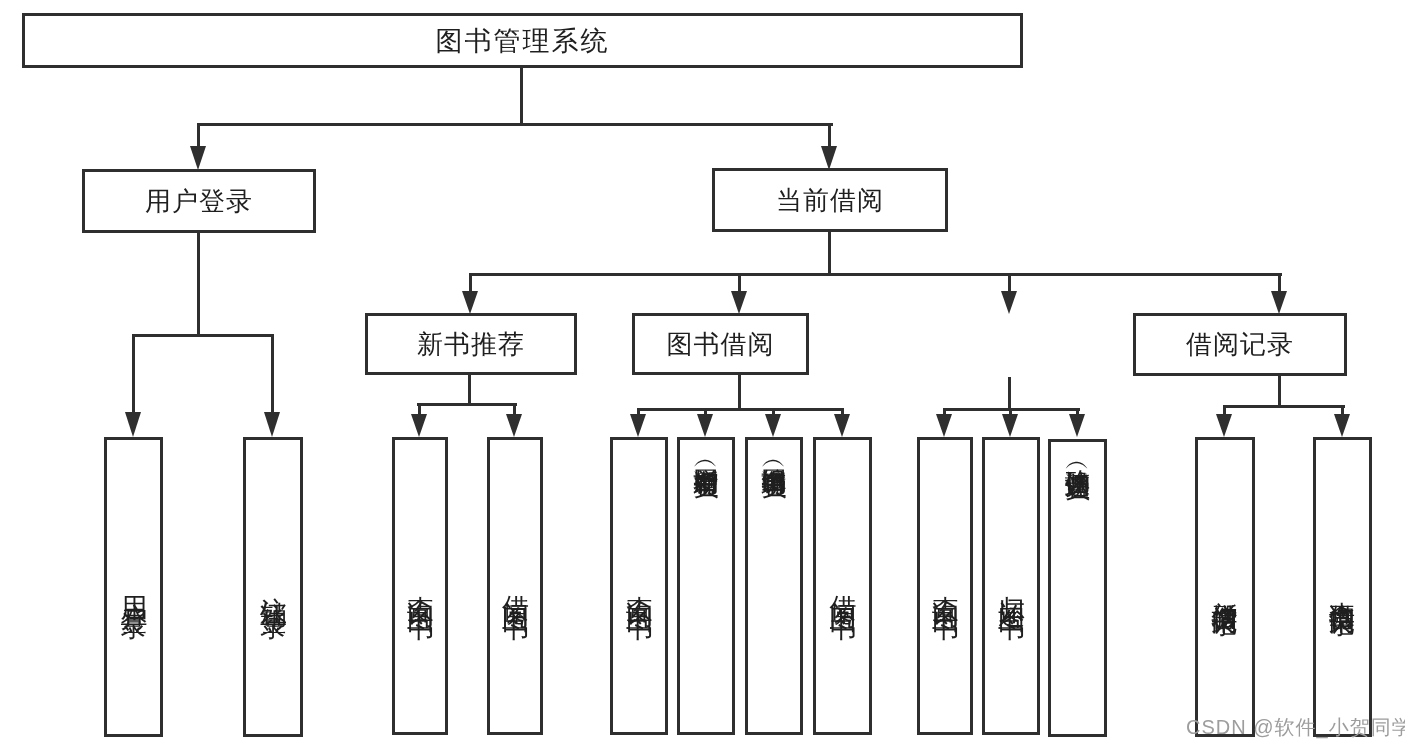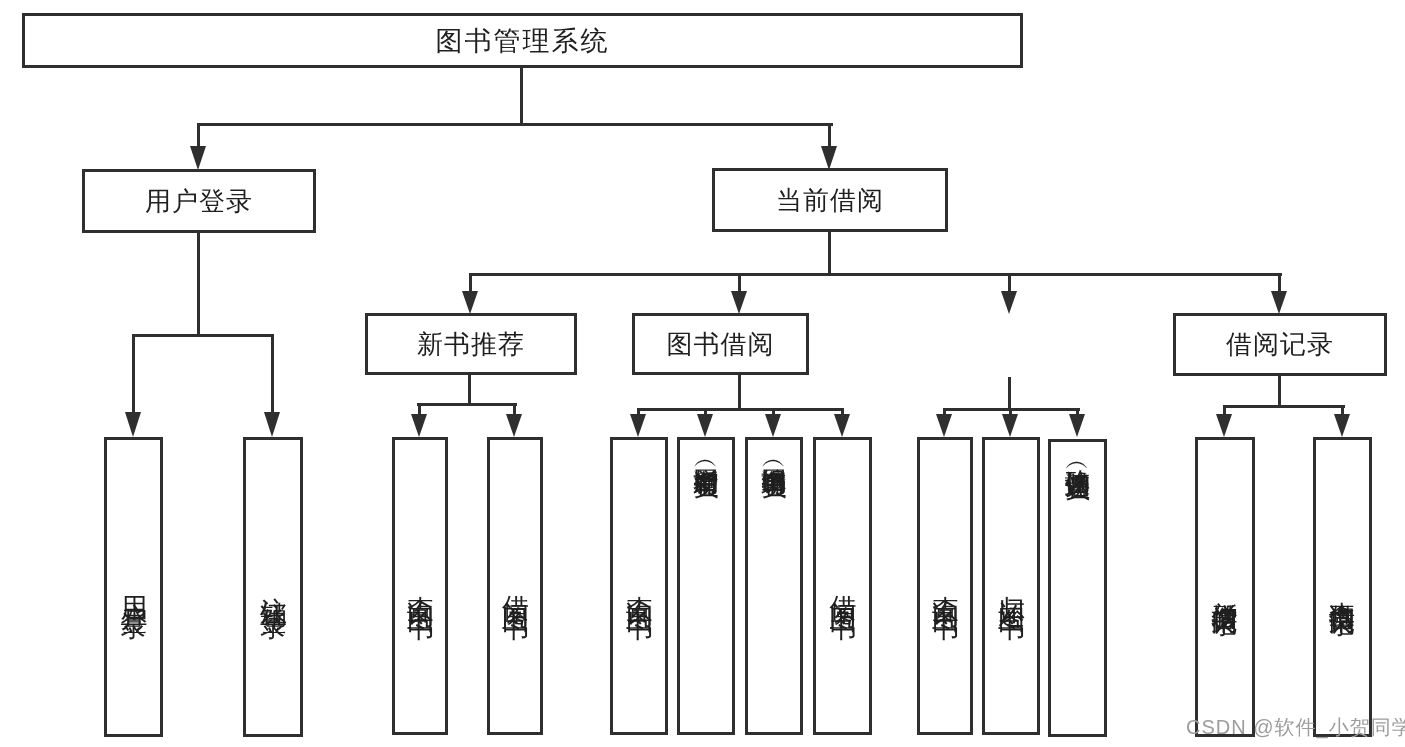--- a/index.html
+++ b/index.html
@@ -72,21 +72,21 @@
   <div class="ahead" style="left:1001px;top:291px;border-top-width:23px;"></div>
   <div class="line" style="left:1278px;top:276px;width:3px;height:16px;"></div>
   <div class="ahead" style="left:1271px;top:291px;border-top-width:23px;"></div>
 
   <div class="box hbox" style="left:365px;top:313px;width:212px;height:62px;font-family:Liberation Serif, serif;">
     <span>新书推荐</span>
   </div>
   <div class="box hbox" style="left:632px;top:313px;width:177px;height:62px;">
     <span>图书借阅</span>
   </div>
-  <div class="box hbox" style="left:1173px;top:313px;width:214px;height:63px;">
+  <div class="box hbox" style="left:1133px;top:313px;width:214px;height:63px;">
     <span>借阅记录</span>
   </div>
 
   <div class="line" style="left:468px;top:375px;width:3px;height:31px;"></div>
   <div class="line" style="left:417px;top:403px;width:100px;height:3px;"></div>
   <div class="line" style="left:418px;top:403px;width:3px;height:13px;"></div>
   <div class="ahead" style="left:411px;top:414px;border-top-width:23px;"></div>
   <div class="line" style="left:513px;top:403px;width:3px;height:13px;"></div>
   <div class="ahead" style="left:506px;top:414px;border-top-width:23px;"></div>
 

